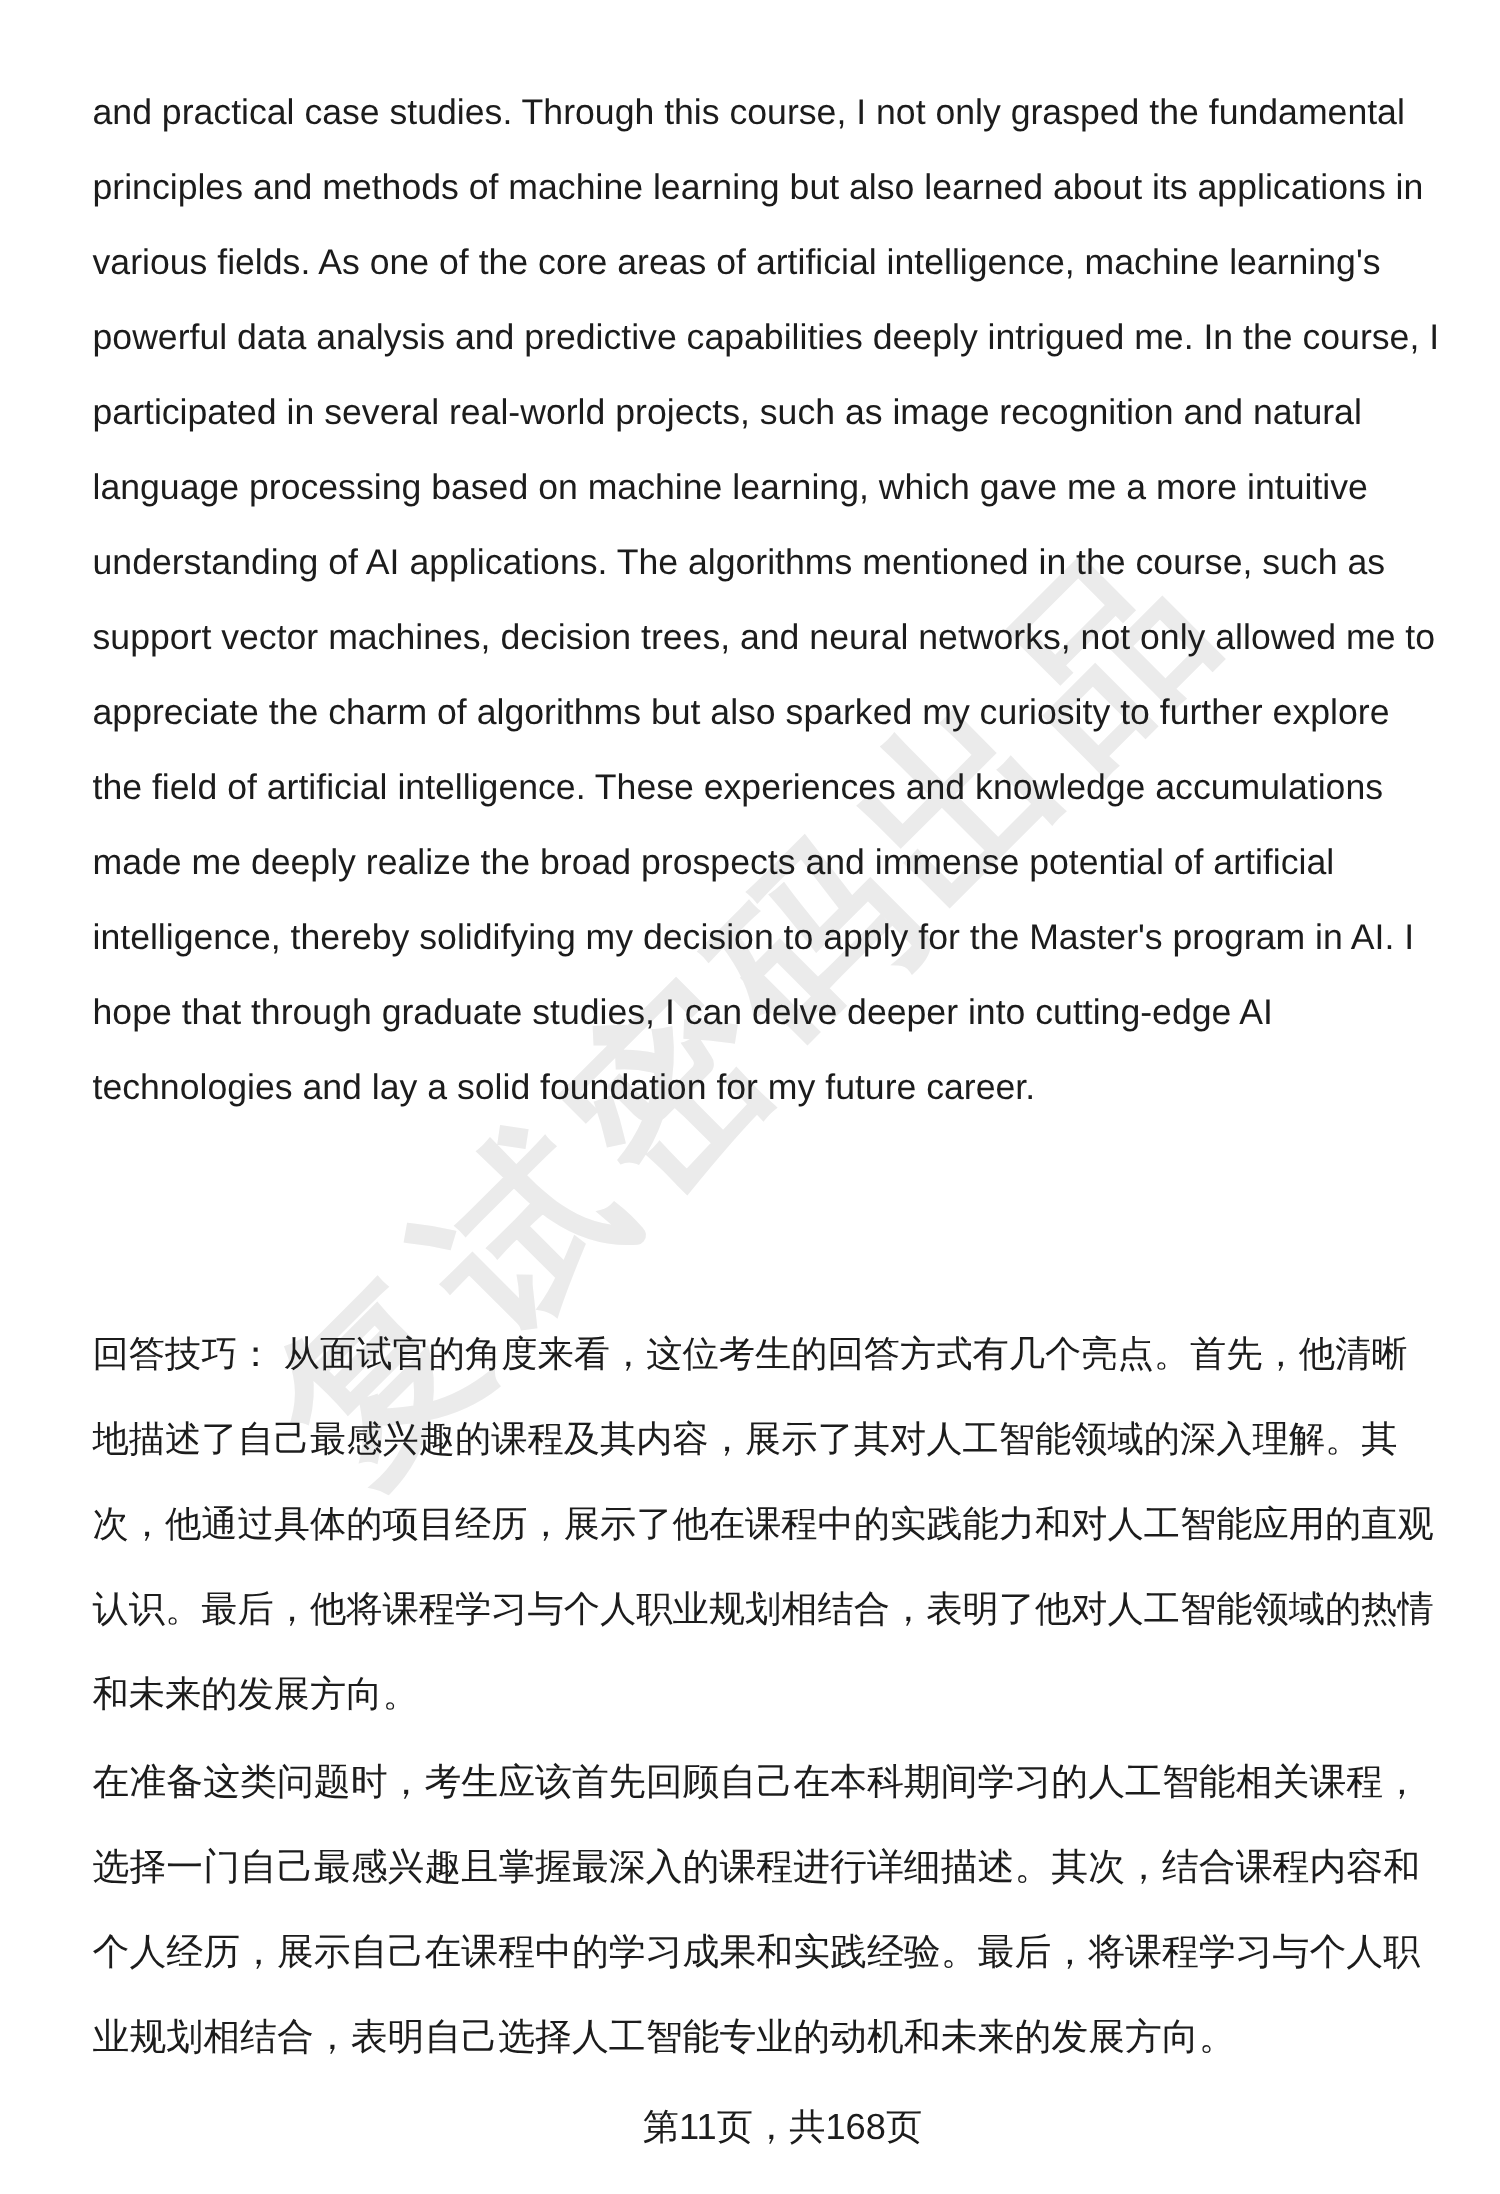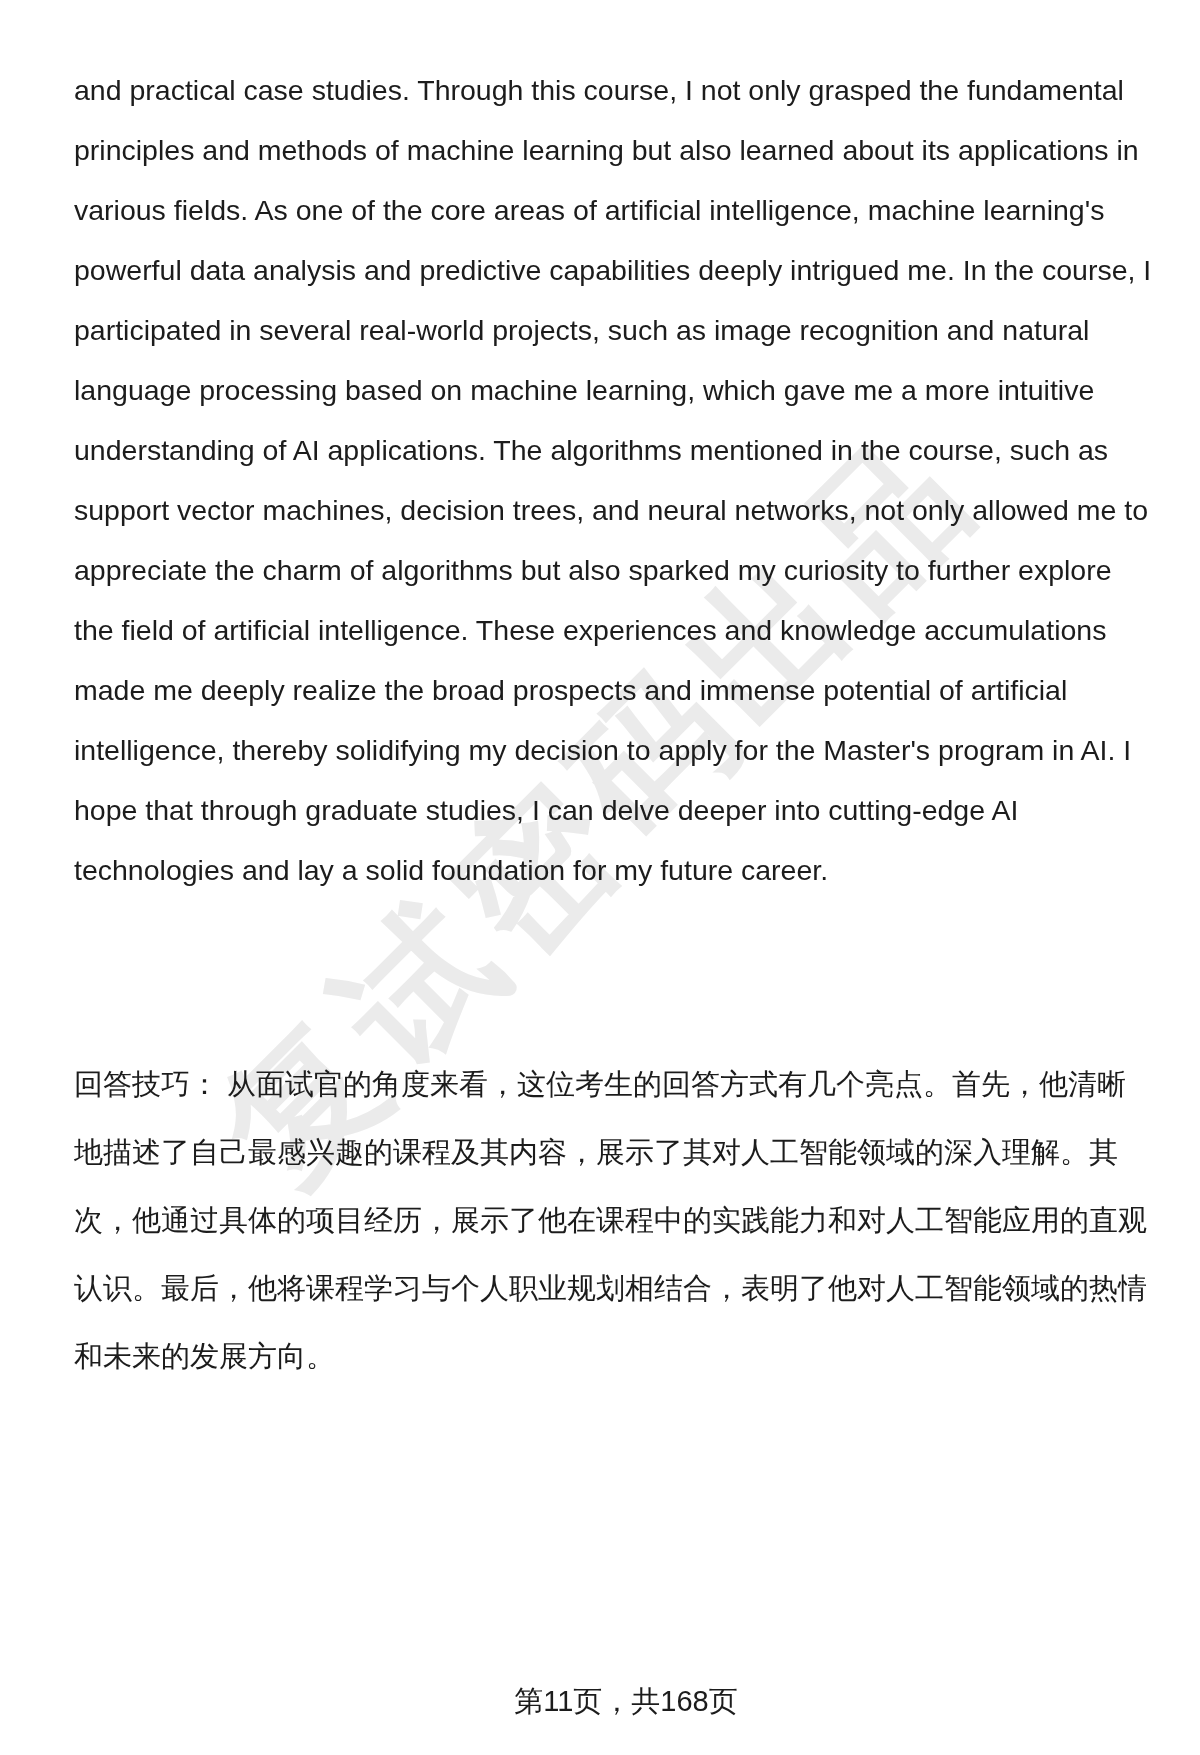--- a/index.html
+++ b/index.html
@@ -66,16 +66,17 @@
 <body>
 
 <div class="page">
 
   <div class="watermark">复试密码出品</div>
 
   <div class="para para-en">and practical case studies. Through this course, I not only grasped the fundamental principles and methods of machine learning but also learned about its applications in various fields. As one of the core areas of artificial intelligence, machine learning's powerful data analysis and predictive capabilities deeply intrigued me. In the course, I participated in several real-world projects, such as image recognition and natural language processing based on machine learning, which gave me a more intuitive understanding of AI applications. The algorithms mentioned in the course, such as support vector machines, decision trees, and neural networks, not only allowed me to appreciate the charm of algorithms but also sparked my curiosity to further explore the field of artificial intelligence. These experiences and knowledge accumulations made me deeply realize the broad prospects and immense potential of artificial intelligence, thereby solidifying my decision to apply for the Master's program in AI. I hope that through graduate studies, I can delve deeper into cutting-edge AI technologies and lay a solid foundation for my future career.</div>
 
   <div class="para para-zh1">回答技巧： 从面试官的角度来看，这位考生的回答方式有几个亮点。首先，他清晰地描述了自己最感兴趣的课程及其内容，展示了其对人工智能领域的深入理解。其次，他通过具体的项目经历，展示了他在课程中的实践能力和对人工智能应用的直观认识。最后，他将课程学习与个人职业规划相结合，表明了他对人工智能领域的热情和未来的发展方向。</div>
 
+  <div class="para para-zh2">在准备这类问题时，考生应该首先回顾自己在本科期间学习的人工智能相关课程，选择一门自己最感兴趣且掌握最深入的课程进行详细描述。其次，结合课程内容和个人经历，展示自己在课程中的学习成果和实践经验。最后，将课程学习与个人职业规划相结合，表明自己选择人工智能专业的动机和未来的发展方向。</div>
 
   <div class="footer">第11页，共168页</div>
 
 </div>
 
 </body></html>

